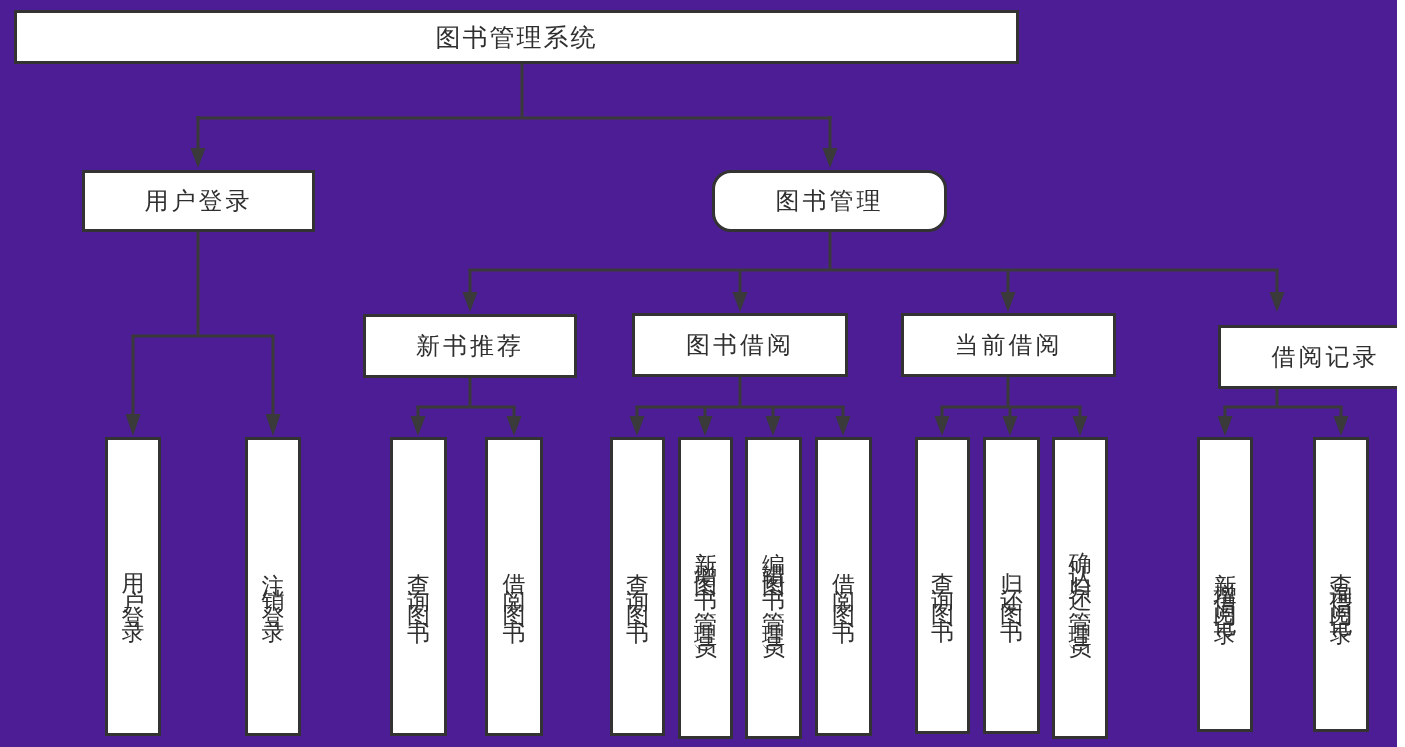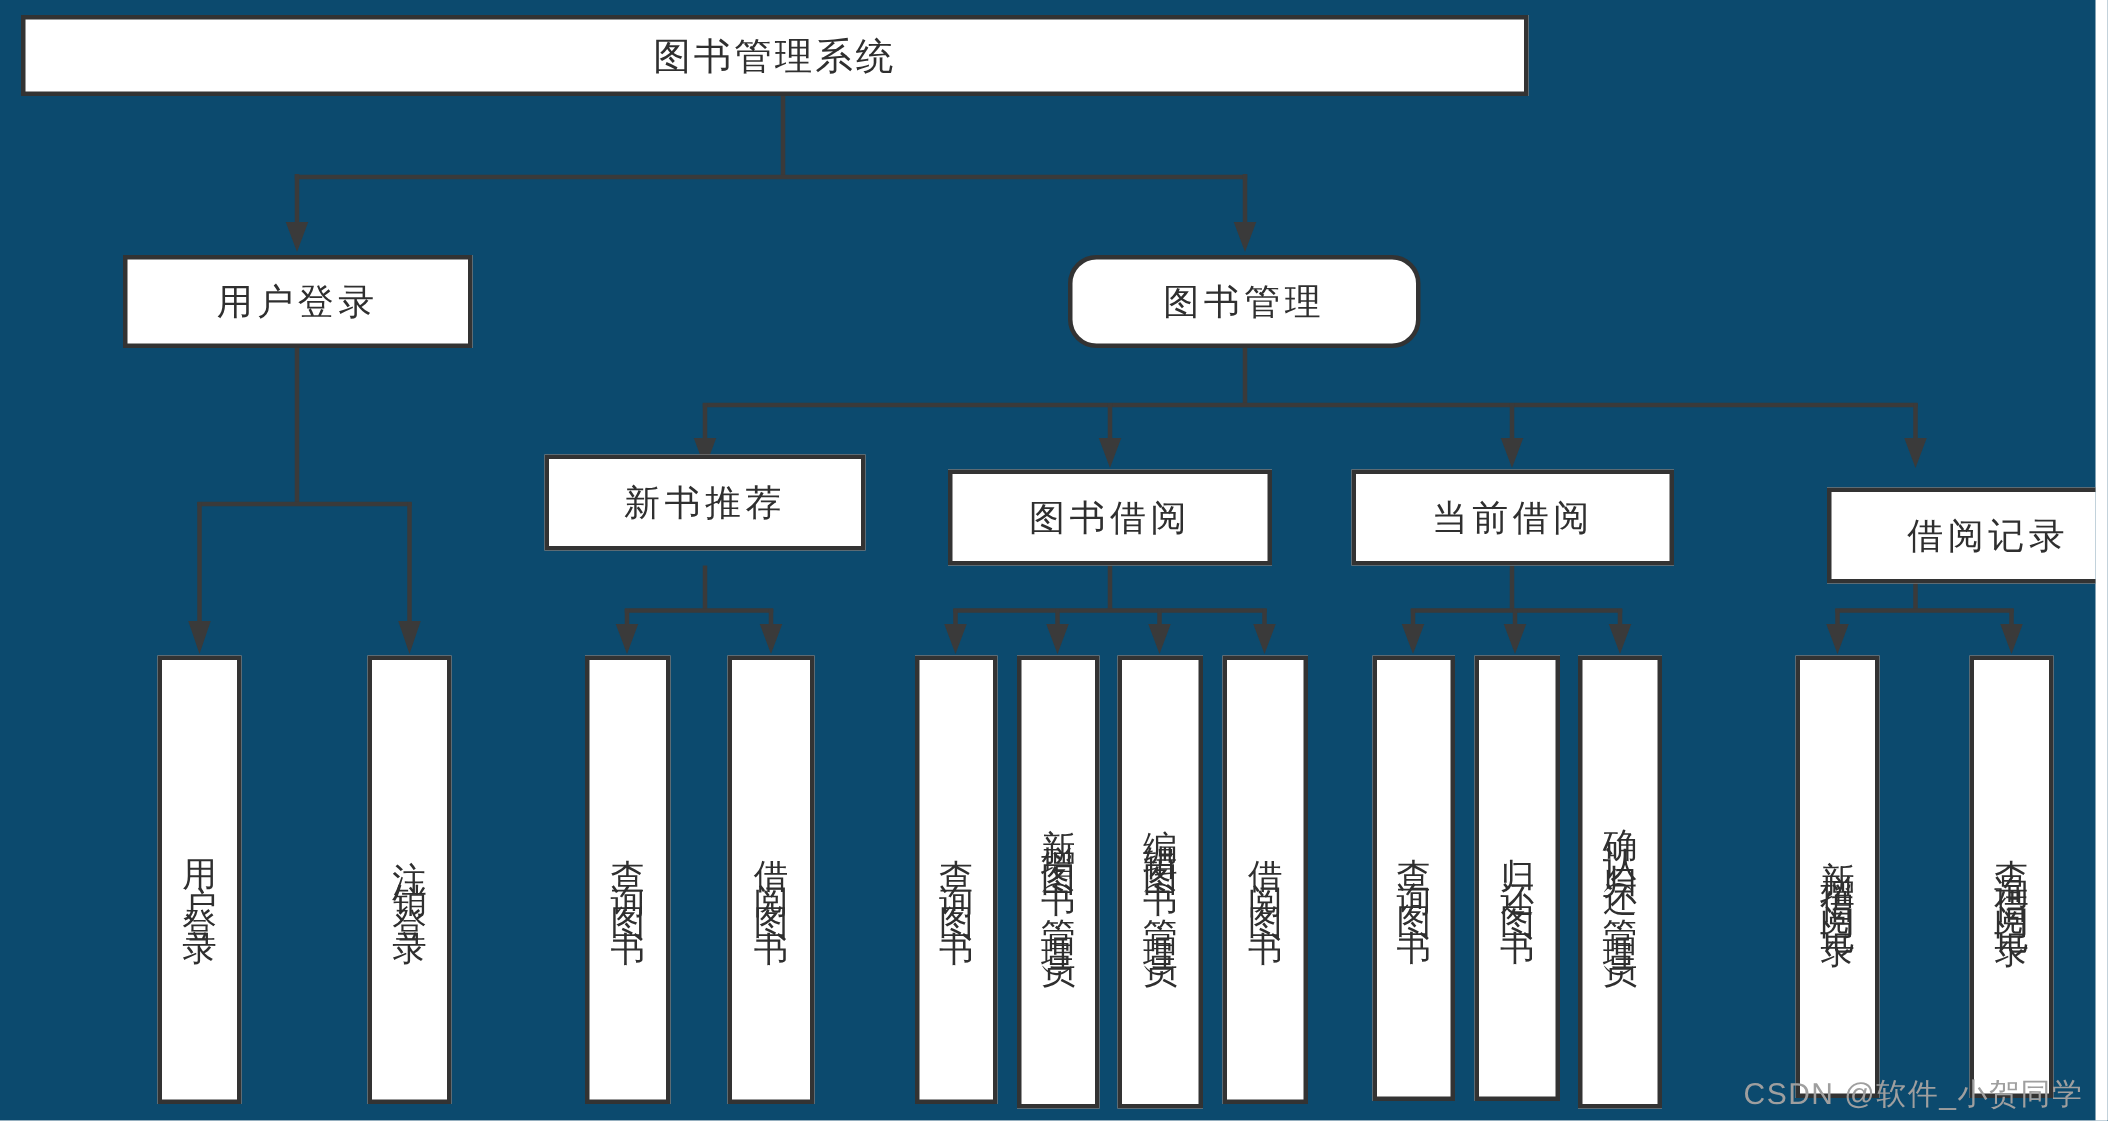--- a/index.html
+++ b/index.html
@@ -1,19 +1,19 @@
 <!DOCTYPE html>
 <html><head>
 <meta charset="utf-8">
 <style>
   html,body{margin:0;padding:0;background:#ffffff;}
   .stage{
     position:relative;
     width:1397px;height:747px;
-    background:#0c4a6e;
+    background:#4c1d95;
     font-family:"Liberation Sans","DejaVu Sans",sans-serif;
     overflow:hidden;
   }
   .wires{position:absolute;left:0;top:0;z-index:1;}
   .node{
     position:absolute;
     box-sizing:border-box;
     background:#ffffff;
     border:3px solid #333333;
     display:flex;
@@ -36,21 +36,21 @@
     line-height:1;
     white-space:nowrap;
   }
   .node.v.v8 .label{letter-spacing:12px;}
   .node.v.v6 .label{letter-spacing:10px;}
 
   
   .n-root{left:14px;top:10px;width:1005px;height:54px;}
   .n-login{left:82px;top:170px;width:233px;height:62px;}
   .n-mgmt{left:712px;top:170px;width:235px;height:62px;border-radius:19px;}
-  .n-new{left:363px;top:303px;width:214px;height:64px;}
+  .n-new{left:363px;top:314px;width:214px;height:64px;}
   .n-borrow{left:632px;top:313px;width:216px;height:64px;align-items:center;}
   .n-current{left:901px;top:313px;width:215px;height:64px;font-family:Liberation Serif, serif;}
   .n-records{left:1218px;top:313px;width:215px;height:64px;margin-top:12px;}
 
   .f1{left:105px;top:437px;width:56px;height:299px;}
   .f2{left:245px;top:437px;width:56px;height:299px;}
   .f3{left:390px;top:437px;width:57px;height:299px;}
   .f4{left:485px;top:437px;width:58px;height:299px;}
   .f5{left:610px;top:437px;width:55px;height:299px;}
   .f6{left:678px;top:437px;width:55px;height:302px;}
@@ -200,14 +200,13 @@
     <span class="label">确认归还（管理员）</span>
   </div>
 
   <div class="node v v6 f12">
     <span class="label">新增借阅记录</span>
   </div>
   <div class="node v v6 f13">
     <span class="label">查询借阅记录</span>
   </div>
 
-  <div class="watermark">CSDN @软件_小贺同学</div>
 </div>
 
 </body></html>

